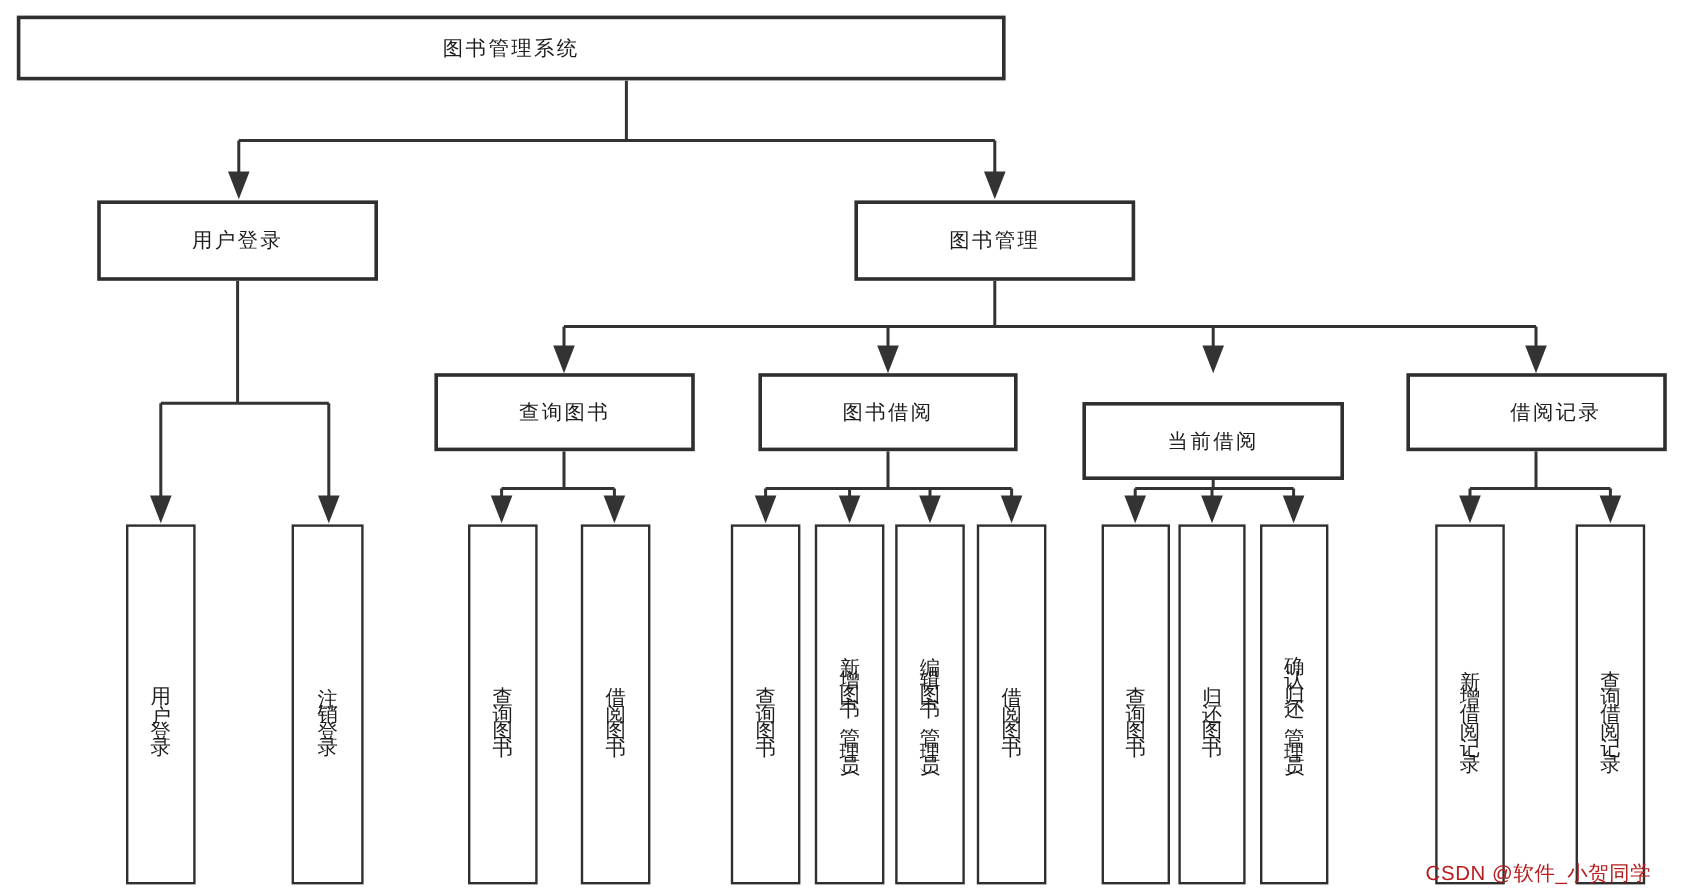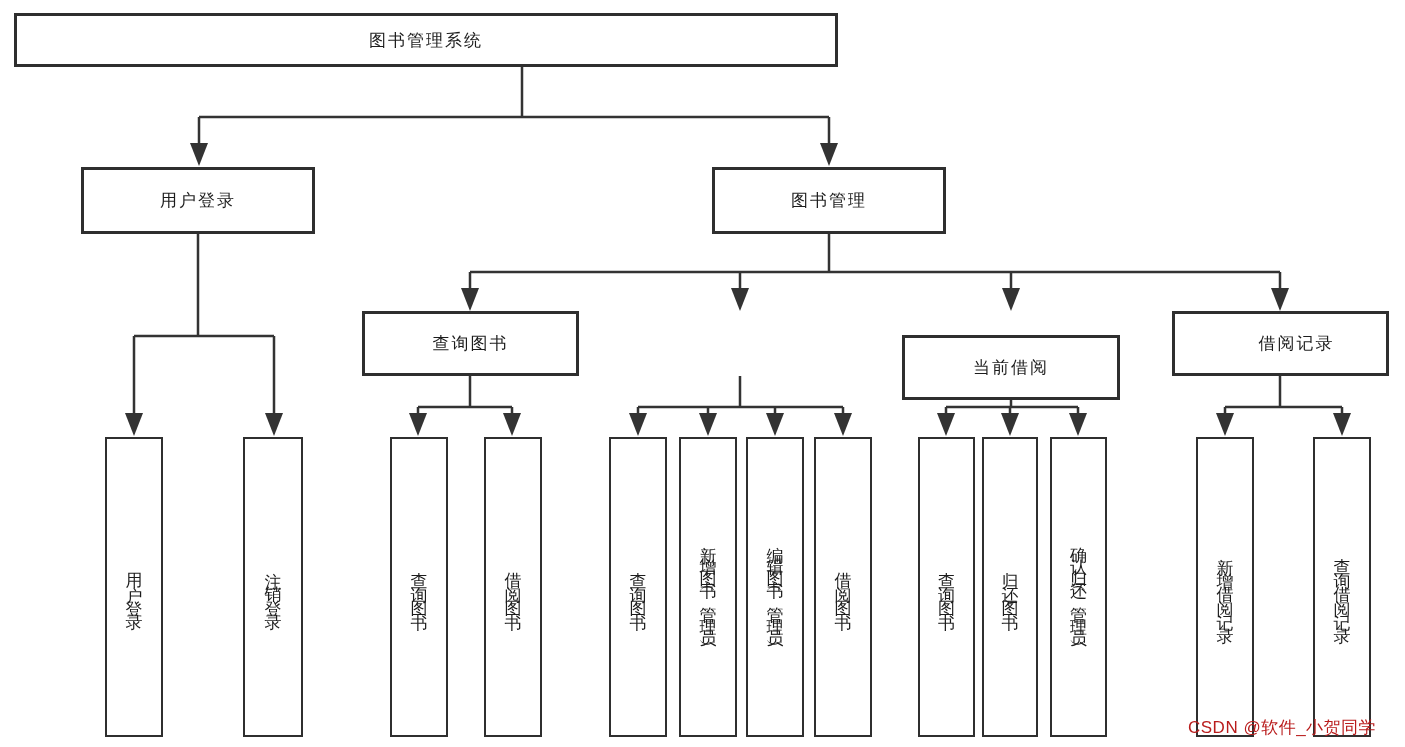--- a/index.html
+++ b/index.html
@@ -107,20 +107,23 @@
   <div class="box" style="left:81px;top:167px;width:234px;height:67px;">
     <span>用户登录</span>
   </div>
   <div class="box" style="left:712px;top:167px;width:234px;height:67px;">
     <span>图书管理</span>
   </div>
 
   <div class="box" style="left:362px;top:311px;width:217px;height:65px;">
     <span>查询图书</span>
   </div>
+  <div class="box" style="left:632px;top:311px;width:216px;height:65px;">
+    <span>图书借阅</span>
+  </div>
   <div class="box" style="left:902px;top:311px;width:218px;height:65px;margin-top:24px;">
     <span>当前借阅</span>
   </div>
   <div class="box" style="left:1172px;top:311px;width:217px;height:65px;padding-left:32px;">
     <span>借阅记录</span>
   </div>
 
   <div class="box leaf" style="left:105px;top:437px;width:58px;height:300px;">
     <span class="vtext">用户登录</span>
   </div>

